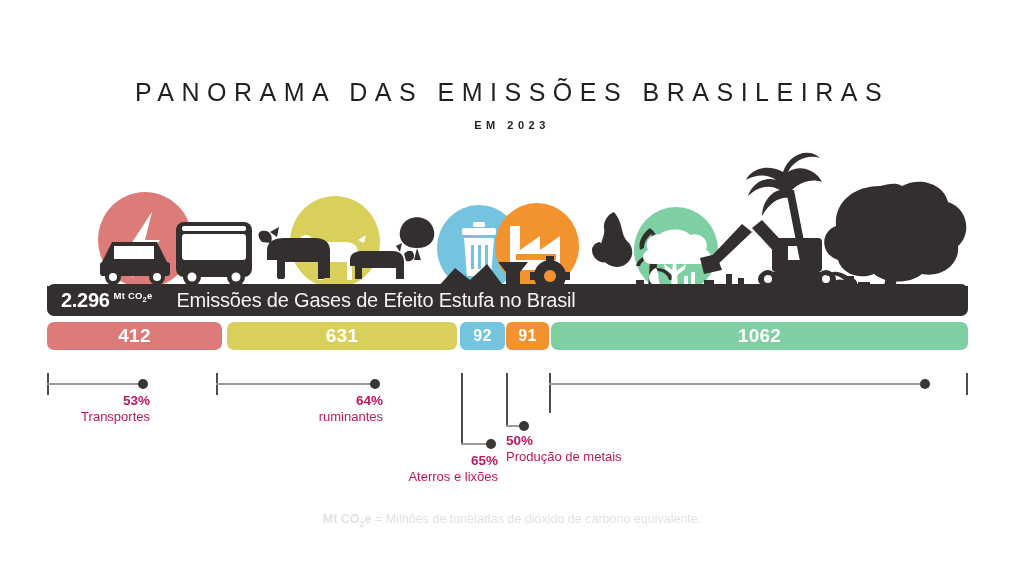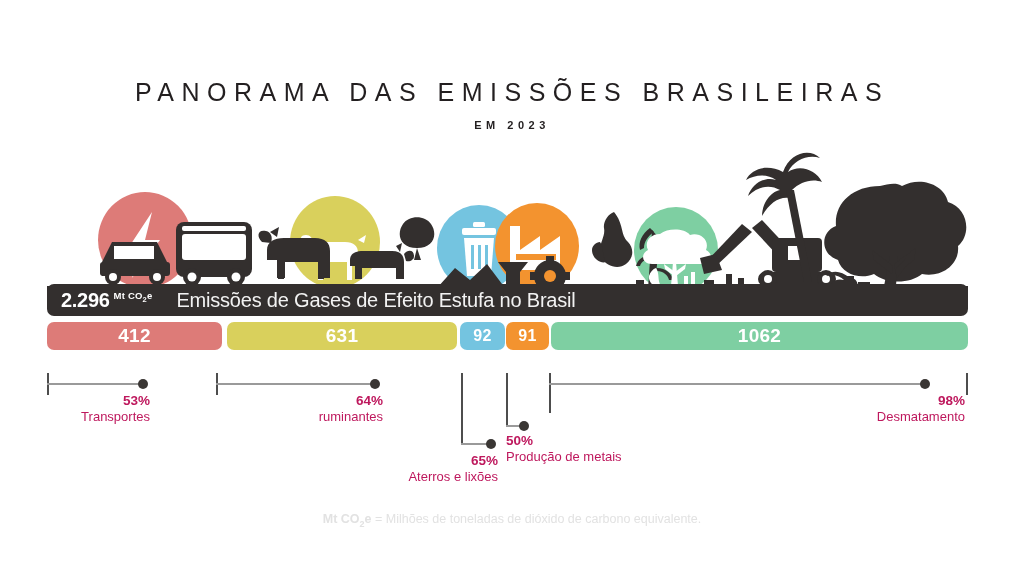--- a/index.html
+++ b/index.html
@@ -59,21 +59,21 @@
 
   
   .stack { position: absolute; left: 47px; top: 322px; height: 30px; }
   .seg {
     position: absolute; top: 0; height: 28px;
     border-radius: 7px;
     display: flex; align-items: center; justify-content: center;
     color: #ffffff; font-weight: 700; font-size: 19px;
     letter-spacing: 0.3px;
   }
-  .seg.small { font-size: 16px; }
+  .seg.small { font-size: 16px; border-radius: 6px; }
 
   
   #annot { position: absolute; left: 0; top: 355px; width: 1024px; height: 135px; }
   .tick { position: absolute; width: 2px; background: #4d4d4d; }
   .lead { position: absolute; height: 1.6px; background: #9a9a9a; }
   .dot {
     position: absolute; width: 10px; height: 10px;
     border-radius: 50%; background: #3a3634;
   }
   .lbl { position: absolute; white-space: nowrap; color: #be185d; }
@@ -293,24 +293,20 @@
     <div class="dot" style="left:519px; top:66px;"></div>
     <div class="lbl l" style="left:506px; top:78px; width:220px;">
       <span class="pct">50%</span>
       <span class="nm">Produção de metais</span>
     </div>
 
     <div class="tick" style="left:549px; top:18px; height:40px;"></div>
     <div class="lead" style="left:549px; top:28px; width:376px;"></div>
     <div class="dot" style="left:920px; top:24px;"></div>
     <div class="tick" style="left:966px; top:18px; height:22px;"></div>
-    <div class="lbl r" style="left:780px; top:38px; width:185px;">
-      <span class="pct">98%</span>
-      <span class="nm">Desmatamento</span>
-    </div>
   </div>
 
   <div class="footnote">
     <b><span>Mt CO</span><sub>2</sub><span>e</span></b>
     <span>= Milhões de toneladas de dióxido de carbono equivalente.</span>
   </div>
 
 </div>
 
 </body></html>

